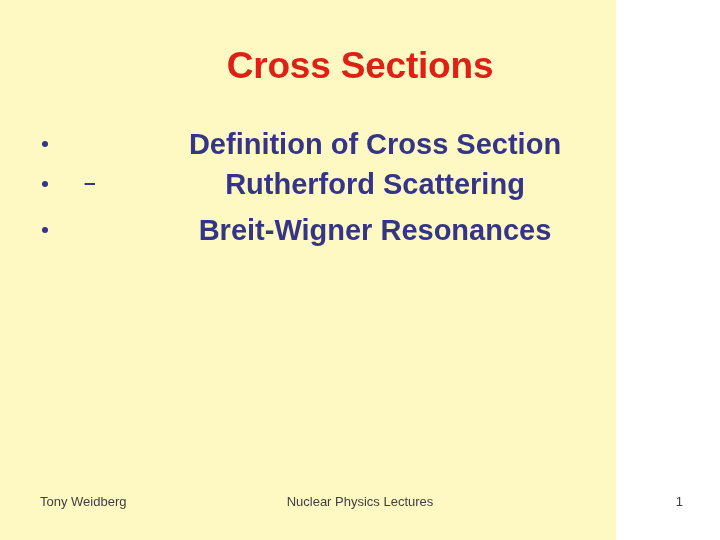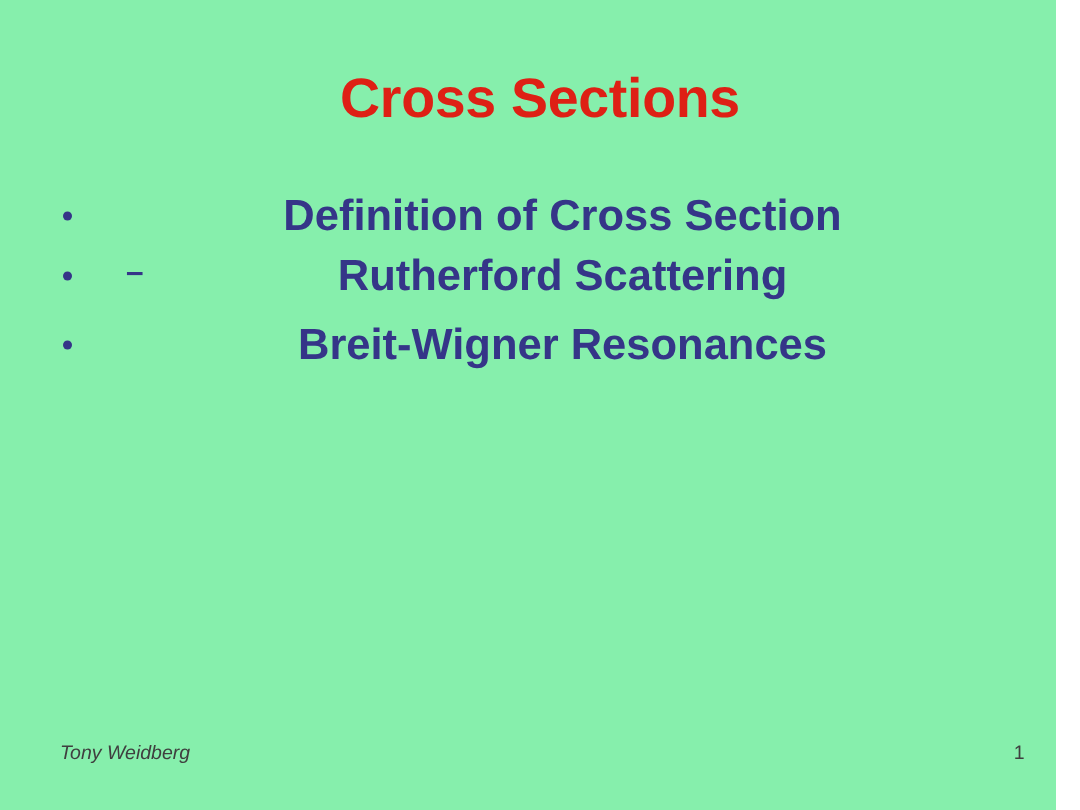--- a/index.html
+++ b/index.html
@@ -8,23 +8,23 @@
   }
   body {
     width: 720px;
     height: 540px;
     background: #ffffff;
     font-family: "Liberation Sans", sans-serif;
     overflow: hidden;
   }
   .slide {
     position: relative;
-    width: 704px;
+    width: 616px;
     height: 540px;
-    background: #86efac;
+    background: #fef9c3;
     box-sizing: border-box;
   }
 
   
   .slide-title {
     position: absolute;
     left: 0;
     top: 44px;
     width: 720px;
     text-align: center;
@@ -94,21 +94,20 @@
     font-size: 13px;
     font-weight: normal;
     color: #3f3f3f;
     line-height: 16px;
   }
   .footer-author {
     position: absolute;
     left: 40px;
     top: 0;
     white-space: nowrap;
-    font-style: italic;
   }
   .footer-center {
     position: absolute;
     left: 0;
     top: 0;
     width: 720px;
     text-align: center;
     white-space: nowrap;
   }
   .footer-page {
@@ -145,16 +144,17 @@
 
     <div class="bullet-l1">
       <span class="dot"></span>
       <span>Breit-Wigner Resonances</span>
     </div>
 
   </div>
 
   <div class="footer">
     <div class="footer-author">Tony Weidberg</div>
+    <div class="footer-center">Nuclear Physics Lectures</div>
     <div class="footer-page">1</div>
   </div>
 
 </div>
 
 </body></html>

